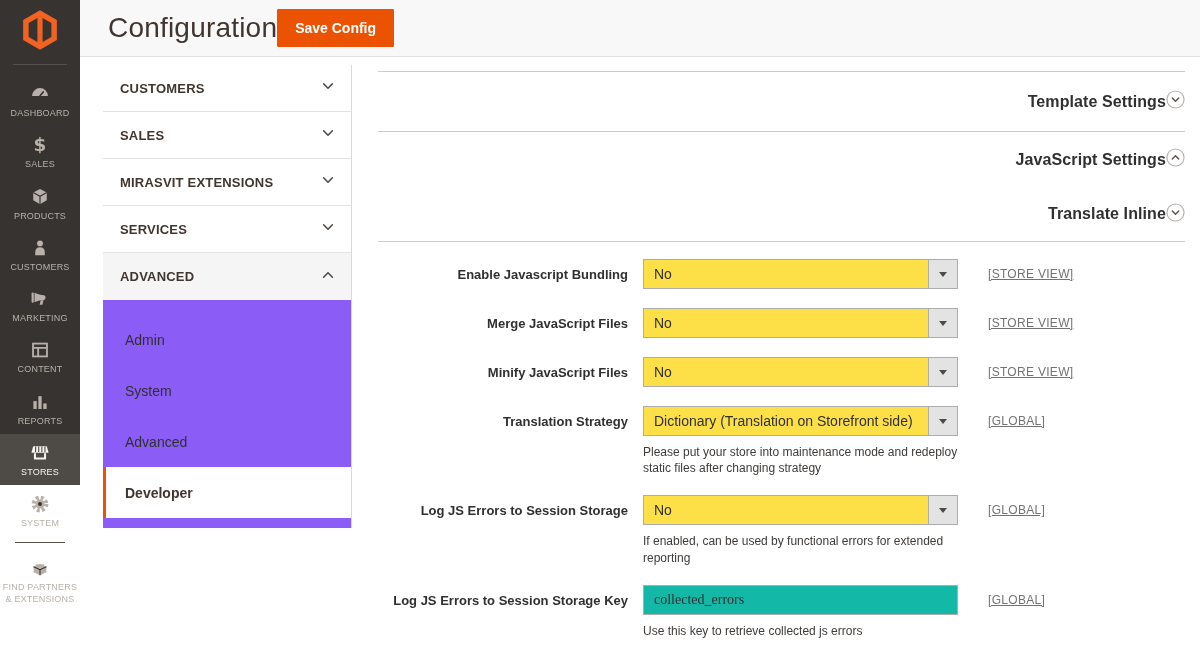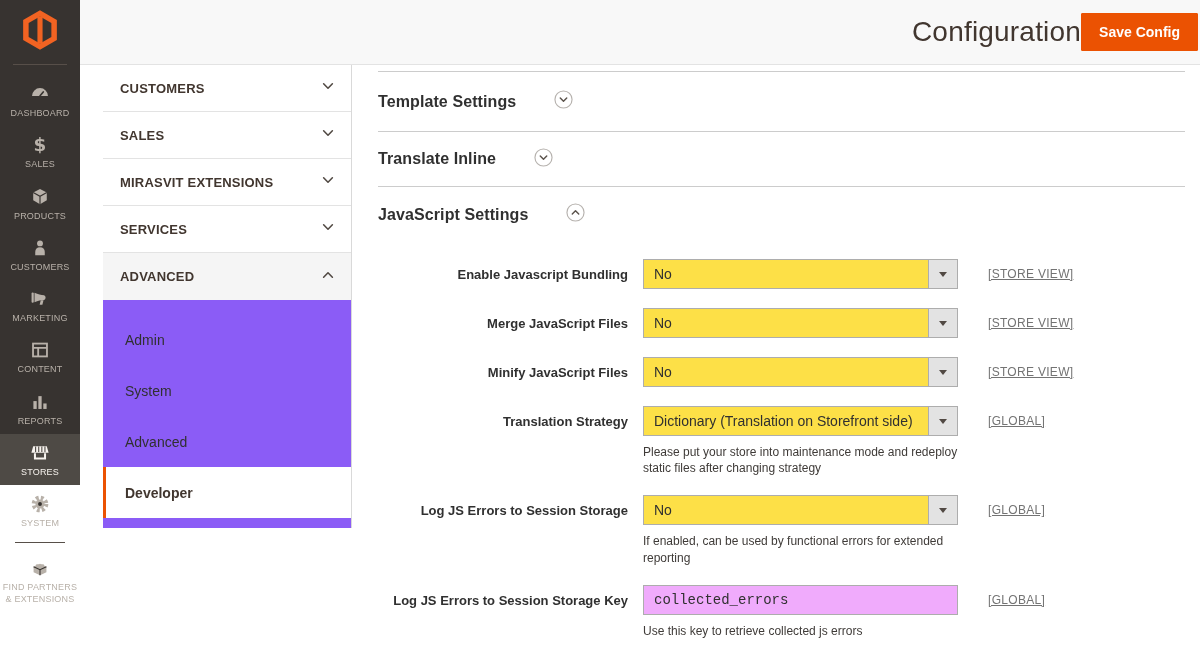--- a/index.html
+++ b/index.html
@@ -17,23 +17,23 @@
   .m-nav-item .ic { display:block; height:22px; margin:0 auto 3px; }
   .m-nav-item .lbl { display:block; font-size:9px; letter-spacing:.2px; line-height:1.25;
     color:#b8b1a9; }
   .m-nav-item.active { background:#4e4a45; }
   .m-nav-item.active .lbl { color:#f7f3ee;text-align:center; }
   .m-nav-item.active .ic svg { fill:#f7f3ee; }
   .m-nav-item .ic svg { fill:#b8b1a9; }
   .m-nav-sep { width:50px; margin:6px auto 6px; border-bottom:1px solid #574f49; }
 
   
-  .page-header { position:absolute; left:80px; top:0; right:0; height:65px;
+  .page-header { position:absolute; left:80px; top:0; right:0; height:57px;
     background:#f8f8f8; border-bottom:1px solid #e3e3e3;
-    display:flex; align-items:center; justify-content:flex-end; padding:0 2px 0 28px; }
+    display:flex; align-items:center; justify-content:flex-start; padding:0 10px 0 28px; }
   .page-title { font-size:28px; font-weight:400; color:#41362f; letter-spacing:.2px; }
   .btn-primary { background:#eb5202; color:#fff; border:1px solid #eb5202; border-radius:1px;
     font-family:"Liberation Sans", sans-serif; font-size:14px; font-weight:700;
     padding:10px 17px; cursor:pointer; }
 
   
   .cfg-nav { position:absolute; left:103px; top:65px; width:249px; background:#fff;
     border-right:1px solid #d9d9d9; }
   .cfg-sec { height:47px; display:flex; align-items:center; justify-content:space-between;
     padding:0 16px 0 17px; border-bottom:1px solid #e3e3e3; cursor:pointer; background:#fff; }
@@ -41,43 +41,43 @@
   .cfg-sec.open { background:#f5f5f5; border-bottom:none; }
   .cfg-sub { background:#8b5cf6; padding:14px 0 10px; }
   .cfg-sub-item { display:flex; align-items:center; height:51px; padding-left:19px;
     font-size:14px; color:#303030; cursor:pointer; border-left:3px solid transparent; }
   .cfg-sub-item.active { background:#fff; border-left:3px solid #eb5202; font-weight:700;
     color:#41362f; }
 
   
   .content { position:absolute; left:378px; top:65px; width:807px; }
   .sections { border-top:1px solid #cccccc; margin-top:6px; }
-  .c-section-head { display:flex; align-items:center; justify-content:flex-start;
-    height:55px; border-bottom:1px solid #cccccc; cursor:pointer;gap:38px; }
+  .c-section-head { display:flex; align-items:center; justify-content:flex-end;
+    height:55px; border-bottom:1px solid #cccccc; cursor:pointer; }
   .c-section-head.first { height:60px; }
   .c-section-head.expanded { border-bottom:none; }
   .c-section-head .t { font-size:16px; font-weight:700; color:#303030; letter-spacing:.1px; }
 
   .fields { padding-top:17px; }
   .field-row { display:flex; align-items:flex-start; margin-bottom:19px; }
   .f-label { width:250px; text-align:right; font-size:13px; font-weight:700; color:#303030;
     padding-top:8px; line-height:1.25; }
   .f-control { width:315px; margin-left:15px; }
   .f-scope { margin-left:30px; padding-top:8px; font-size:12px; color:#737373;
     letter-spacing:.3px; white-space:nowrap;text-decoration:underline; }
   .select { display:flex; justify-content:space-between; align-items:stretch; height:30px;
     border:1px solid #adadad; background:#fde047; cursor:pointer; }
   .select .val { padding:6px 4px 0 10px; font-size:14px; color:#303030; white-space:nowrap;
     overflow:hidden; }
   .select .arrow-box { width:29px; flex:0 0 29px; background:#e3e3e3;
     border-left:1px solid #adadad; display:flex; align-items:center; justify-content:center; }
   .tri-down { width:0; height:0; border-left:4px solid transparent;
     border-right:4px solid transparent; border-top:5px solid #514943; }
   .text-input { width:100%; height:30px; border:1px solid #adadad; padding:0 10px;
-    font-family:Liberation Mono, monospace; font-size:14px; color:#303030; background:#f0abfc; }
+    font-family:Liberation Serif, serif; font-size:14px; color:#303030; background:#14b8a6; }
   .f-note { margin-top:8px; font-size:12px; line-height:1.35; color:#3f3b38; max-width:315px; }
   .f-note:empty { display:none; }
 </style>
 </head>
 <body>
 
 <div class="app">
 
   <aside class="m-sidebar">
     <div class="m-logo">
@@ -245,34 +245,34 @@
 
   <main class="content">
     <div class="sections">
       <div class="c-section-head first">
         <span class="t">Template Settings</span>
         <span><svg width="19" height="19" viewBox="0 0 20 20">
               <circle cx="10" cy="10" r="9" fill="none" stroke="#b6b2ae" stroke-width="1.2"></circle>
               <path d="M6.6 8.4 10 11.8l3.4-3.4" fill="none" stroke="#5a524b" stroke-width="1.5" stroke-linecap="round" stroke-linejoin="round"></path>
             </svg></span>
       </div>
+      <div class="c-section-head expanded">
+        <span class="t">JavaScript Settings</span>
+        <span><svg width="19" height="19" viewBox="0 0 20 20">
+              <circle cx="10" cy="10" r="9" fill="none" stroke="#b6b2ae" stroke-width="1.2"></circle>
+              <path d="M6.6 11.6 10 8.2l3.4 3.4" fill="none" stroke="#5a524b" stroke-width="1.5" stroke-linecap="round" stroke-linejoin="round"></path>
+            </svg></span>
+      </div>
       <div class="c-section-head">
         <span class="t">Translate Inline</span>
         <span><svg width="19" height="19" viewBox="0 0 20 20">
               <circle cx="10" cy="10" r="9" fill="none" stroke="#b6b2ae" stroke-width="1.2"></circle>
               <path d="M6.6 8.4 10 11.8l3.4-3.4" fill="none" stroke="#5a524b" stroke-width="1.5" stroke-linecap="round" stroke-linejoin="round"></path>
             </svg></span>
       </div>
-      <div class="c-section-head expanded">
-        <span class="t">JavaScript Settings</span>
-        <span><svg width="19" height="19" viewBox="0 0 20 20">
-              <circle cx="10" cy="10" r="9" fill="none" stroke="#b6b2ae" stroke-width="1.2"></circle>
-              <path d="M6.6 11.6 10 8.2l3.4 3.4" fill="none" stroke="#5a524b" stroke-width="1.5" stroke-linecap="round" stroke-linejoin="round"></path>
-            </svg></span>
-      </div>
     </div>
 
     <div class="fields">
 
       <div class="field-row">
         <div class="f-label">Enable Javascript Bundling</div>
         <div class="f-control">
           <div class="select">
             <span class="val">No</span>
             <span class="arrow-box">

